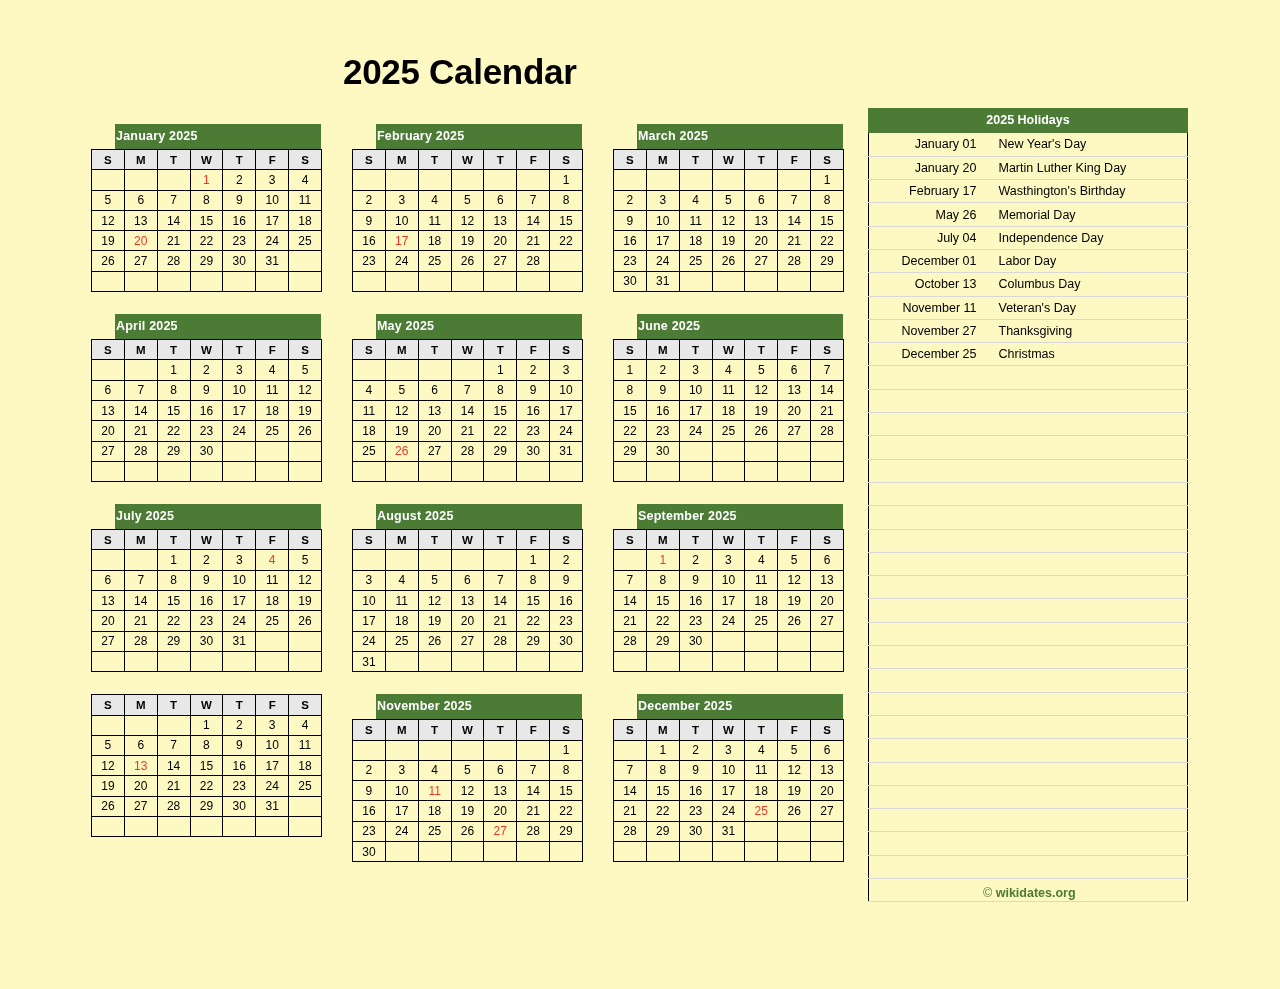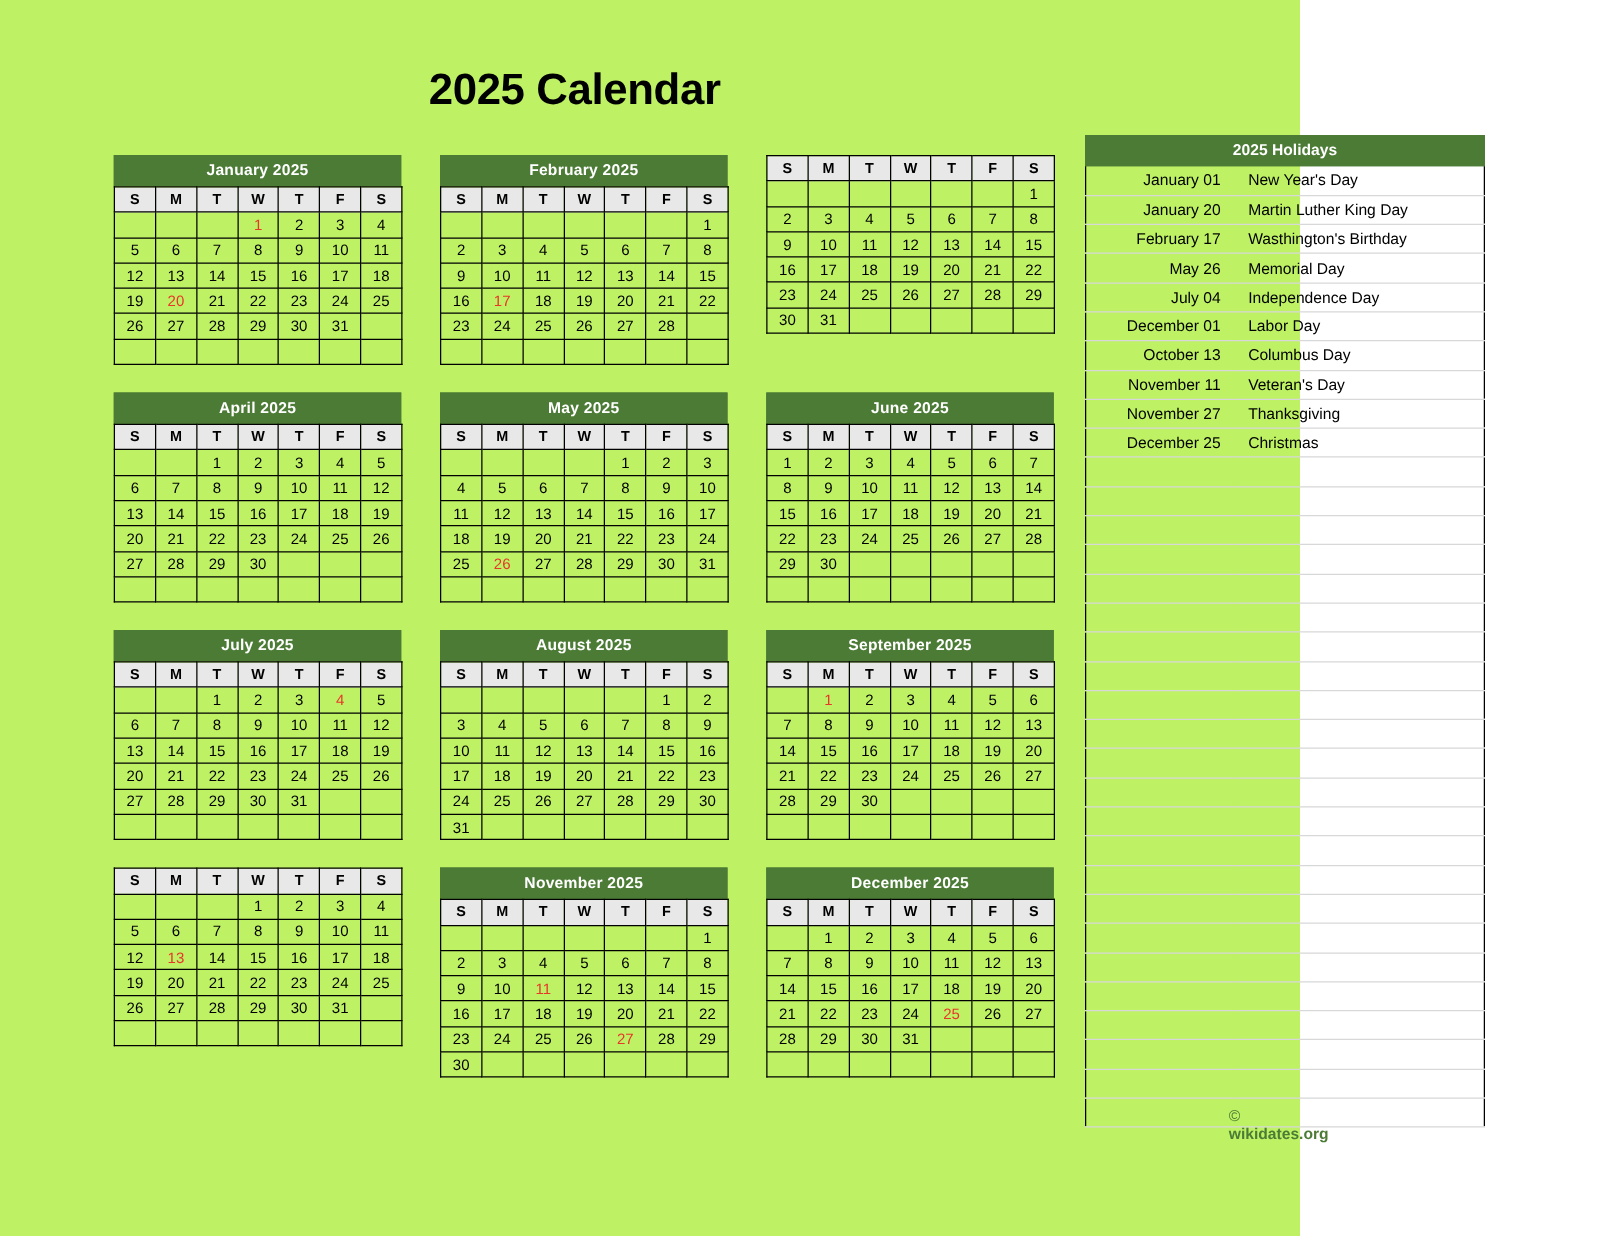--- a/index.html
+++ b/index.html
@@ -4,23 +4,23 @@
 <style>
   * { box-sizing: border-box; }
   html, body {
     margin: 0; padding: 0;
     width: 1280px; height: 989px;
     background: #ffffff;
     font-family: "Liberation Sans", sans-serif;
   }
   .page {
     position: relative;
-    width: 1040px;
+    width: 1280px;
     height: 989px;
-    background: #bef264;
+    background: #fef9c3;
   }
   .page-title {
     position: absolute;
     left: 343px;
     top: 52px;
     font-size: 35px;
     font-weight: bold;
     color: #000000;
     letter-spacing: -0.3px;
   }
@@ -36,24 +36,25 @@
     margin-bottom: 22px;
   }
   .month {
     width: 230px;
   }
   .month-title {
     background: #4b7b35;
     color: #ffffff;
     font-size: 12.5px;
     font-weight: bold;
-    text-align: center;
+    text-align: left;
     padding: 4px 0 5px 0;
     border: 1px solid #4b7b35;
     letter-spacing: 0.2px;
+    margin-left: 24px;
   }
   table.month-table {
     border-collapse: collapse;
     width: 230px;
     table-layout: fixed;
   }
   table.month-table th, table.month-table td {
     border: 1px solid #000000;
     width: 32.85px;
     height: 20.3px;
@@ -269,20 +270,21 @@
                 <td class="empty"></td>
                 <td class="empty"></td>
                 <td class="empty"></td>
                 <td class="empty"></td>
                 <td class="empty"></td>
               </tr>
             </tbody>
           </table>
         </div>
         <div class="month">
+          <div class="month-title">March 2025</div>
           <table class="month-table">
             <thead>
               <tr>
                 <th>S</th>
                 <th>M</th>
                 <th>T</th>
                 <th>W</th>
                 <th>T</th>
                 <th>F</th>
                 <th>S</th>

